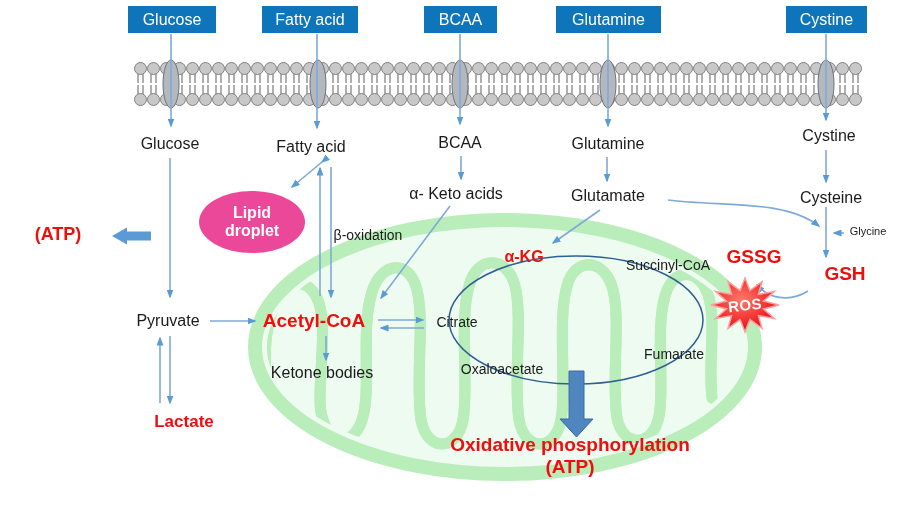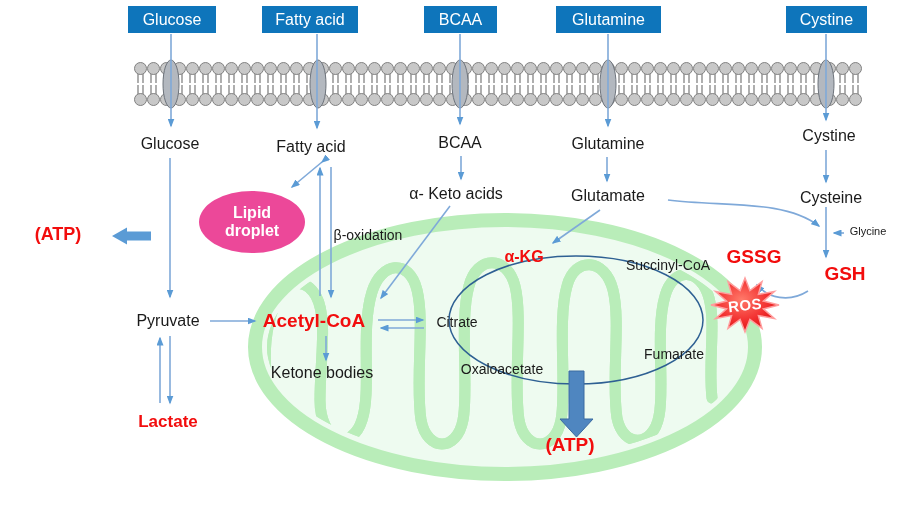--- a/index.html
+++ b/index.html
@@ -132,41 +132,42 @@
   <div class="lbl" style="left:170px;top:136px;">Glucose</div>
   <div class="lbl" style="left:311px;top:139px;">Fatty acid</div>
   <div class="lbl" style="left:460px;top:135px;">BCAA</div>
   <div class="lbl" style="left:608px;top:136px;">Glutamine</div>
   <div class="lbl" style="left:829px;top:128px;">Cystine</div>
   <div class="lbl" style="left:456px;top:186px;">α- Keto acids</div>
   <div class="lbl" style="left:608px;top:188px;">Glutamate</div>
   <div class="lbl" style="left:831px;top:190px;">Cysteine</div>
   <div class="lbl tiny" style="left:868px;top:226px;">Glycine</div>
   <div class="lbl" style="left:168px;top:313px;">Pyruvate</div>
-  <div class="lbl red" style="left:168px;top:413px;font-size:17px;">Lactate</div>
+  <div class="lbl red" style="left:184px;top:413px;font-size:17px;">Lactate</div>
   <div class="lbl" style="left:322px;top:365px;">Ketone bodies</div>
   <div class="lbl small" style="left:368px;top:228px;">β-oxidation</div>
 
   <div id="glycolysis-block">
     <div>(ATP)</div>
   </div>
 
   <div id="lipid-droplet">
     <div>Lipid</div>
     <div>droplet</div>
   </div>
 
   <div class="lbl red" style="left:314px;top:311px;font-size:19px;">Acetyl-CoA</div>
   <div class="lbl small" style="left:457px;top:315px;">Citrate</div>
   <div class="lbl red" style="left:524px;top:249px;">α-KG</div>
   <div class="lbl small" style="left:668px;top:258px;">Succinyl-CoA</div>
   <div class="lbl small" style="left:674px;top:347px;">Fumarate</div>
   <div class="lbl small" style="left:502px;top:362px;">Oxaloacetate</div>
 
   <div id="oxphos-block">
+    <div>Oxidative phosphorylation</div>
     <div>(ATP)</div>
   </div>
 
   <div class="lbl red" style="left:754px;top:247px;font-size:19px;">GSSG</div>
   <div class="lbl red" style="left:828px;top:264px;font-size:19px;margin-left:17px;">GSH</div>
   <div id="ros-label">ROS</div>
 
 </div>
 
 </body></html>

